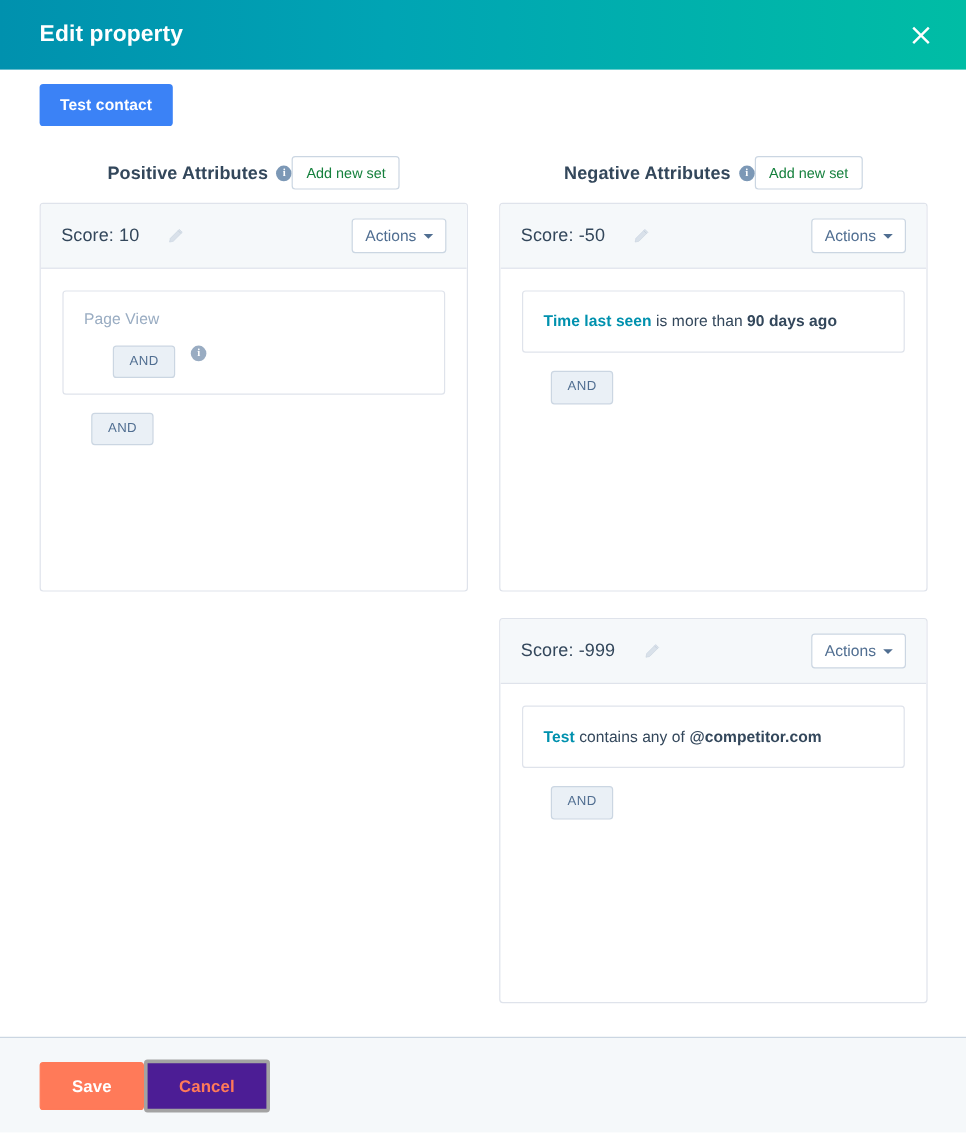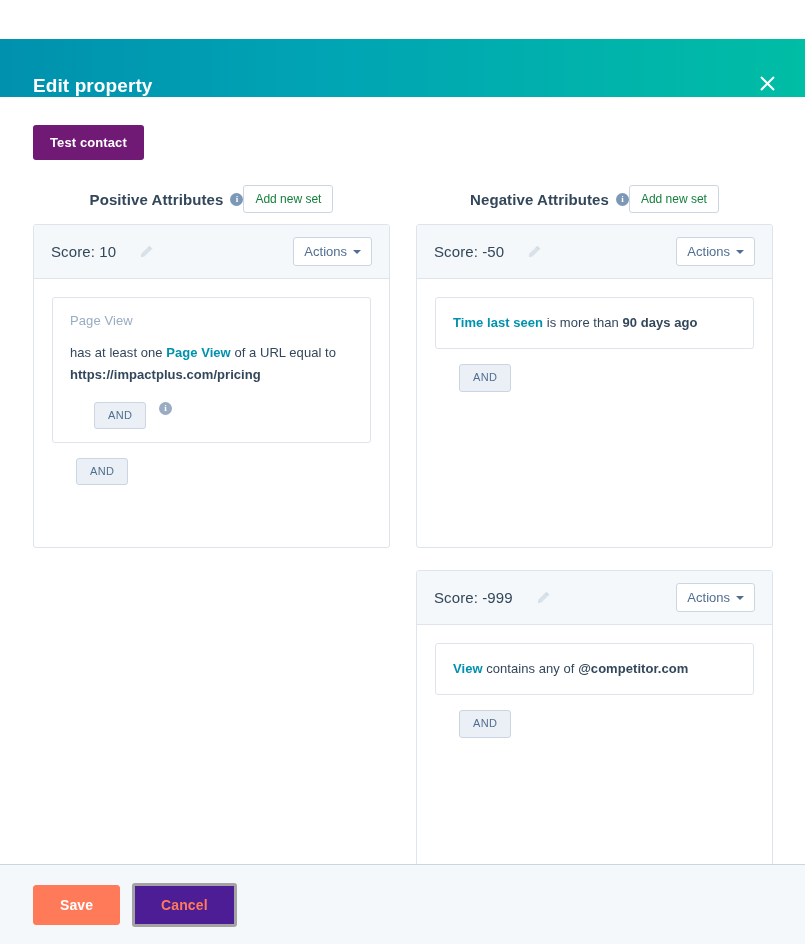--- a/index.html
+++ b/index.html
@@ -21,24 +21,23 @@
     flex-direction: column;
     overflow: hidden;
   }
 
   
   .modal-header {
     height: 58px;
     flex: 0 0 58px;
     background: linear-gradient(90deg, #0091ae 0%, #00a4b4 40%, #00bda5 100%);
     display: flex;
-    align-items: flex-end;
+    align-items: center;
     justify-content: space-between;
     padding: 0 24px 0 33px;
-    margin-top: 39px;
   }
   .modal-title {
     color: #ffffff;
     font-size: 19px;
     font-weight: 700;
     letter-spacing: 0.1px;
   }
   .close-btn {
     width: 28px; height: 28px;
     display: flex; align-items: center; justify-content: center;
@@ -49,22 +48,22 @@
 
   
   .modal-body {
     flex: 1 1 auto;
     padding: 0 33px;
     position: relative;
     overflow: hidden;
   }
 
   .test-contact-btn {
-    margin-top: 28px;
-    background: #701a75;
+    margin-top: 12px;
+    background: #3b82f6;
     color: #ffffff;
     border: none;
     border-radius: 3px;
     font-size: 13px;
     font-weight: 600;
     font-family: "Liberation Sans", sans-serif;
     padding: 10px 17px;
     cursor: pointer;
     letter-spacing: 0.1px;
   }
@@ -227,21 +226,20 @@
 
   
   .modal-footer {
     flex: 0 0 80px;
     height: 80px;
     background: #f5f8fa;
     border-top: 1px solid #cbd6e2;
     display: flex;
     align-items: center;
     padding: 0 33px;
-    gap: 12px;
   }
   .btn-save {
     background: #ff7a59;
     border: 1px solid #ff7a59;
     color: #ffffff;
     border-radius: 3px;
     font-size: 14px;
     font-weight: 600;
     font-family: "Liberation Sans", sans-serif;
     padding: 11px 26px;
@@ -304,23 +302,20 @@
             </div>
             <button class="actions-btn">
               <span>Actions</span>
               <span class="caret"></span>
             </button>
           </div>
 
           <div class="score-card-body" style="min-height:268px;">
             <div class="filter-group">
               <div class="filter-group-title">Page View</div>
-              <div class="filter-line">
-                <span>has at least one </span><span class="lnk">Page View</span><span> of a URL equal to </span><span class="bold">https://impactplus.com/pricing</span>
-              </div>
               <div class="and-row">
                 <button class="and-btn">AND</button>
                 <span class="info-icon">i</span>
               </div>
             </div>
 
             <div class="and-row outer">
               <button class="and-btn">AND</button>
             </div>
           </div>
@@ -379,21 +374,21 @@
             </div>
             <button class="actions-btn">
               <span>Actions</span>
               <span class="caret"></span>
             </button>
           </div>
 
           <div class="score-card-body" style="min-height:265px;">
             <div class="filter-group plain">
               <div class="filter-line">
-                <span class="lnk">View</span><span> contains any of </span><span class="bold">@competitor.com</span>
+                <span class="lnk">Test</span><span> contains any of </span><span class="bold">@competitor.com</span>
               </div>
             </div>
             <div class="and-row outer">
               <button class="and-btn">AND</button>
             </div>
           </div>
         </div>
       </div>
 
     </div>

